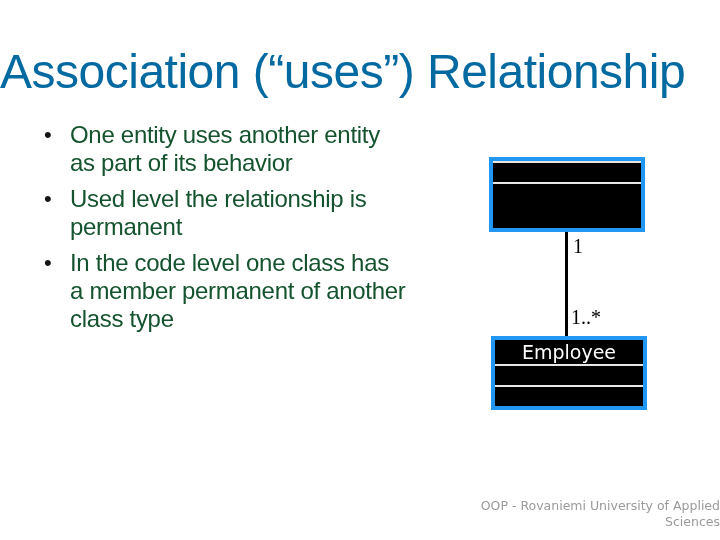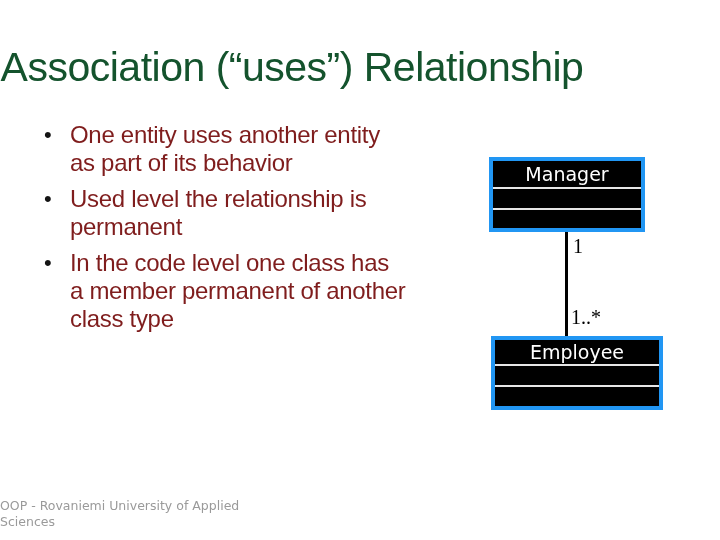--- a/index.html
+++ b/index.html
@@ -14,25 +14,25 @@
     color: #111111;
   }
 
   
   .slide-title {
     position: absolute;
     top: 44px;
     left: 0;
     width: 584px;
     text-align: center;
-    font-size: 41px;
+    font-size: 48px;
     line-height: 1.15;
     font-weight: 400;
     letter-spacing: -0.5px;
-    color: #14532d;
+    color: #0369a1;
     white-space: nowrap;
   }
 
   
   .bullet-list {
     position: absolute;
     top: 121px;
     left: 44px;
     width: 412px;
   }
@@ -45,34 +45,34 @@
     flex: 0 0 26px;
     font-size: 22px;
     line-height: 28px;
     color: #141414;
   }
   .bullet-text {
     flex: 1 1 auto;
     font-size: 24px;
     line-height: 28px;
     letter-spacing: -0.3px;
-    color: #7f1d1d;
+    color: #14532d;
     white-space: pre-line;
   }
 
   
   .uml-class-box {
     position: absolute;
     background: #000000;
     border: 4px solid #2196f3;
     display: flex;
     flex-direction: column;
   }
   .uml-manager { left: 489px; top: 157px; width: 156px; height: 75px; }
-  .uml-employee { left: 491px; top: 336px; width: 172px; height: 74px; }
+  .uml-employee { left: 491px; top: 336px; width: 156px; height: 74px; }
   .uml-name-compartment {
     flex: 0 0 26px;
     display: flex;
     align-items: center;
     justify-content: center;
     font-family: "DejaVu Sans", sans-serif;
     font-size: 19px;
     line-height: 1;
     color: #ffffff;
   }
@@ -101,21 +101,21 @@
   }
   .multiplicity-top { left: 573px; top: 235px; }
   .multiplicity-bottom { left: 571px; top: 306px; }
 
   
   .slide-footer {
     position: absolute;
     top: 498px;
     left: 0;
     width: 720px;
-    text-align: left;
+    text-align: right;
     font-family: "DejaVu Sans", sans-serif;
     font-size: 12.5px;
     line-height: 16px;
     color: #9a9a9a;
     white-space: pre-line;
   }
 </style>
 </head>
 <body>
 
@@ -134,21 +134,20 @@
   </div>
   <div class="bullet-item">
     <span class="bullet-marker">•</span>
     <span class="bullet-text">In the code level one class has
 a member permanent of another
 class type</span>
   </div>
 </div>
 
 <div class="uml-class-box uml-manager">
-  <div class="uml-name-compartment">Manager</div>
   <div class="uml-divider"></div>
   <div class="uml-empty-compartment-a"></div>
   <div class="uml-divider"></div>
   <div class="uml-empty-compartment-b"></div>
 </div>
 
 <div class="association-line"></div>
 
 <div class="multiplicity-label multiplicity-top">1</div>
 

